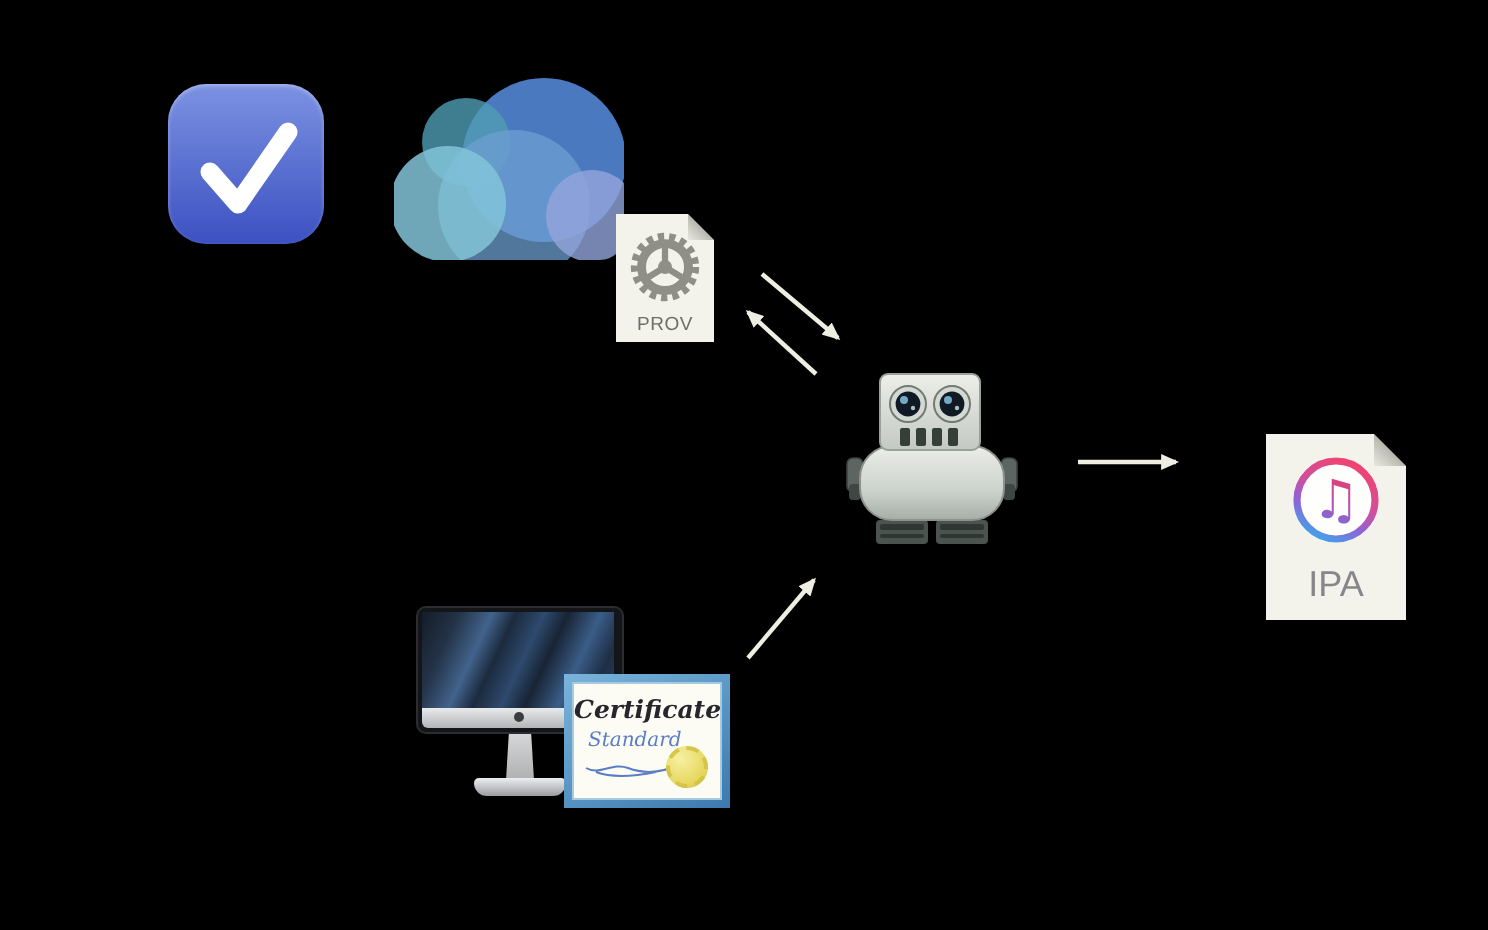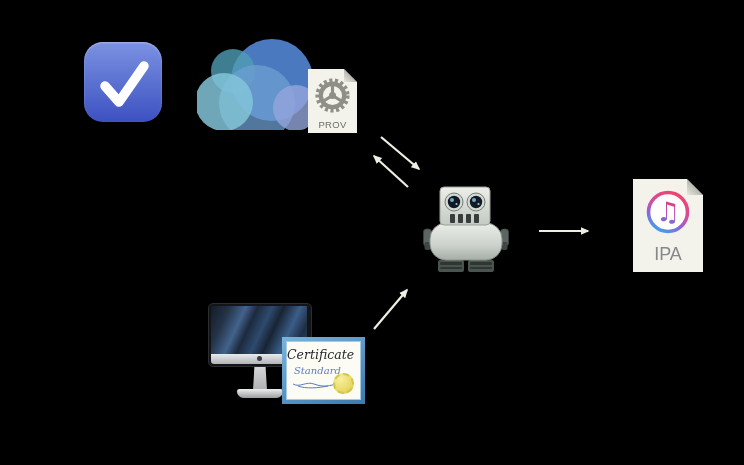--- a/index.html
+++ b/index.html
@@ -24,21 +24,21 @@
     border-radius:6px 6px 12px 12px;z-index:2;}
   .lobe{position:absolute;border-radius:50%;}
   .lobe-deep{left:34px;top:2px;width:82px;height:82px;background:var(--cloud-deep-blue,#4f7fc9);opacity:.95;}
   .lobe-teal{left:14px;top:12px;width:44px;height:44px;background:var(--cloud-teal,#4f9cb4);opacity:.8;}
   .lobe-light{left:-2px;top:36px;width:58px;height:58px;background:var(--cloud-light-teal,#82c4d8);opacity:.85;}
   .lobe-soft{left:22px;top:28px;width:76px;height:76px;background:var(--cloud-soft-blue,#6d9fd2);opacity:.75;}
   .lobe-peri{left:76px;top:48px;width:46px;height:46px;background:var(--cloud-periwinkle,#93a5dc);opacity:.8;}
 
   
   .doc{position:absolute;background:var(--doc-bg,#f3f3ec);
-    clip-path:polygon(0 0,calc(100% - var(--fold)) 0,100% var(--fold),100% 100%,0 100%);}
+    clip-path:polygon(0 0,calc(100% - var(--fold)) 0,100% var(--fold),100% 100%,0 100%);margin-top:38px;}
   .doc::after{content:"";position:absolute;top:0;right:0;width:var(--fold);height:var(--fold);
     background:linear-gradient(225deg,rgba(0,0,0,0) 49%,rgba(110,110,100,.45) 50%,rgba(110,110,100,.08) 100%);}
   .doc-prov{left:308px;top:69px;width:49px;height:64px;--fold:13px;z-index:3;}
   .doc-ipa{left:633px;top:179px;width:70px;height:93px;--fold:16px;z-index:2;}
   .doc-label{position:absolute;left:0;width:100%;text-align:center;color:var(--doc-text,#6e6e66);}
   .prov-label{bottom:3px;font-size:9.5px;letter-spacing:.3px;}
   .ipa-label{bottom:7px;font-size:18px;color:var(--ipa-text,#87878b);}
   .gear-svg{position:absolute;left:4px;top:6px;}
   .itunes-svg{position:absolute;left:11px;top:9px;}
 
@@ -57,21 +57,21 @@
   .imac-neck{left:45px;top:64px;width:14px;height:23px;
     background:linear-gradient(180deg,#d4d6d8,#aeb0b2);clip-path:polygon(10% 0,90% 0,100% 100%,0 100%);}
   .imac-base{left:29px;top:86px;width:46px;height:9px;border-radius:3px 3px 8px 8px;
     background:linear-gradient(#eceef0,#9b9da0);}
 
   
   .cert{left:282px;top:337px;width:83px;height:67px;z-index:3;box-sizing:border-box;
     background:linear-gradient(150deg,#79b4dc,var(--cert-frame,#3c79ad));padding:4px;}
   .cert-inner{width:100%;height:100%;background:#fcfcf4;border:1px solid #a8cade;
     box-sizing:border-box;position:relative;}
-  .cert-title{font-family:"DejaVu Serif",serif;font-style:italic;font-weight:normal;font-size:12.5px;
+  .cert-title{font-family:"DejaVu Serif",serif;font-style:italic;font-weight:bold;font-size:12.5px;
     color:var(--cert-title,#26262c);text-align:left;margin-top:5px;}
   .cert-sub{font-family:"DejaVu Serif",serif;font-style:italic;font-size:10px;
     color:var(--cert-script,#5b7dc4);text-align:left;margin:3px 0 0 7px;}
   .cert-flourish{position:absolute;left:5px;top:38px;}
   .cert-seal{position:absolute;right:6px;bottom:5px;width:21px;height:21px;border-radius:50%;
     background:radial-gradient(circle at 35% 30%,#f7f0a2,var(--seal-yellow,#e6d75e) 65%,#ccbb45);
     outline:2px dashed rgba(210,195,70,.9);outline-offset:-2px;}
 </style>
 </head>
 <body>

